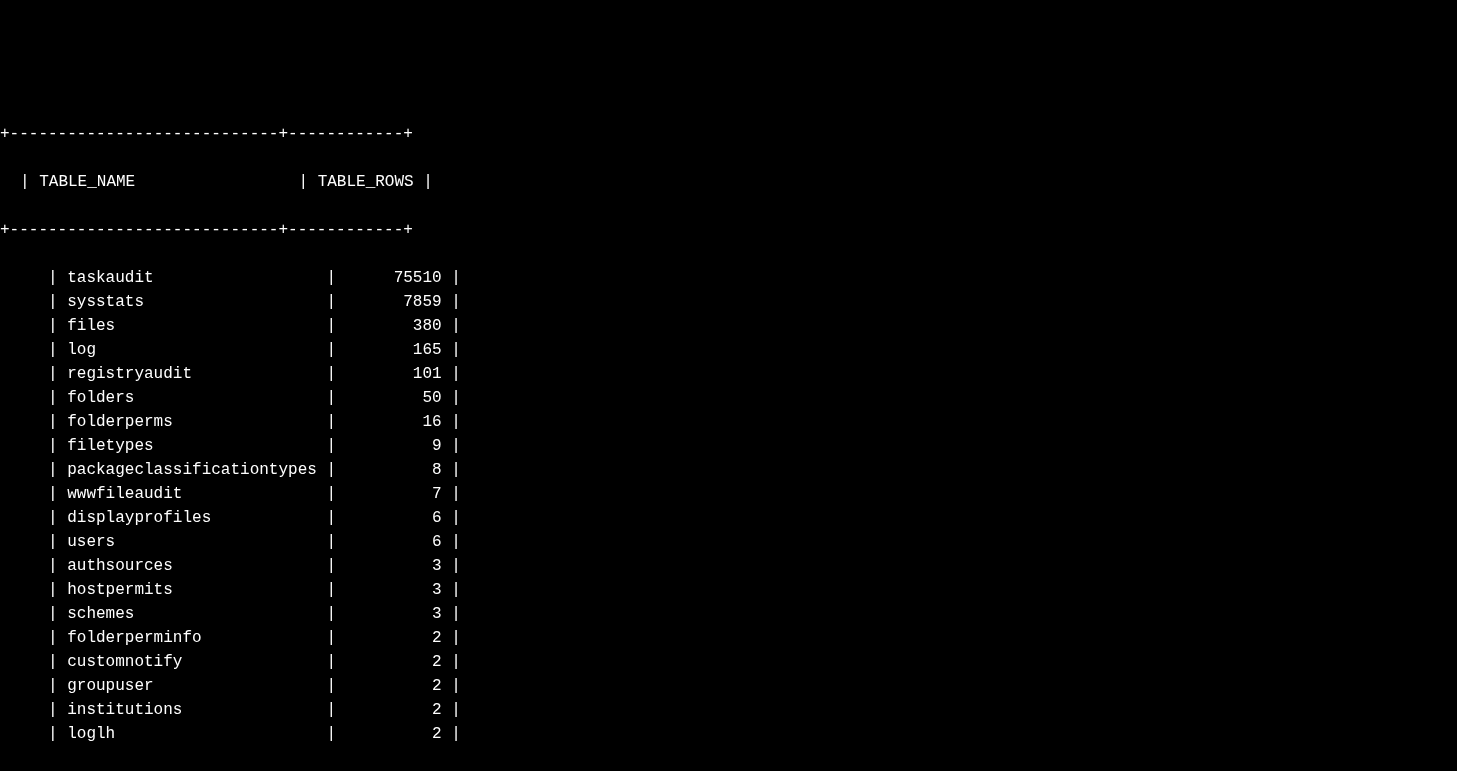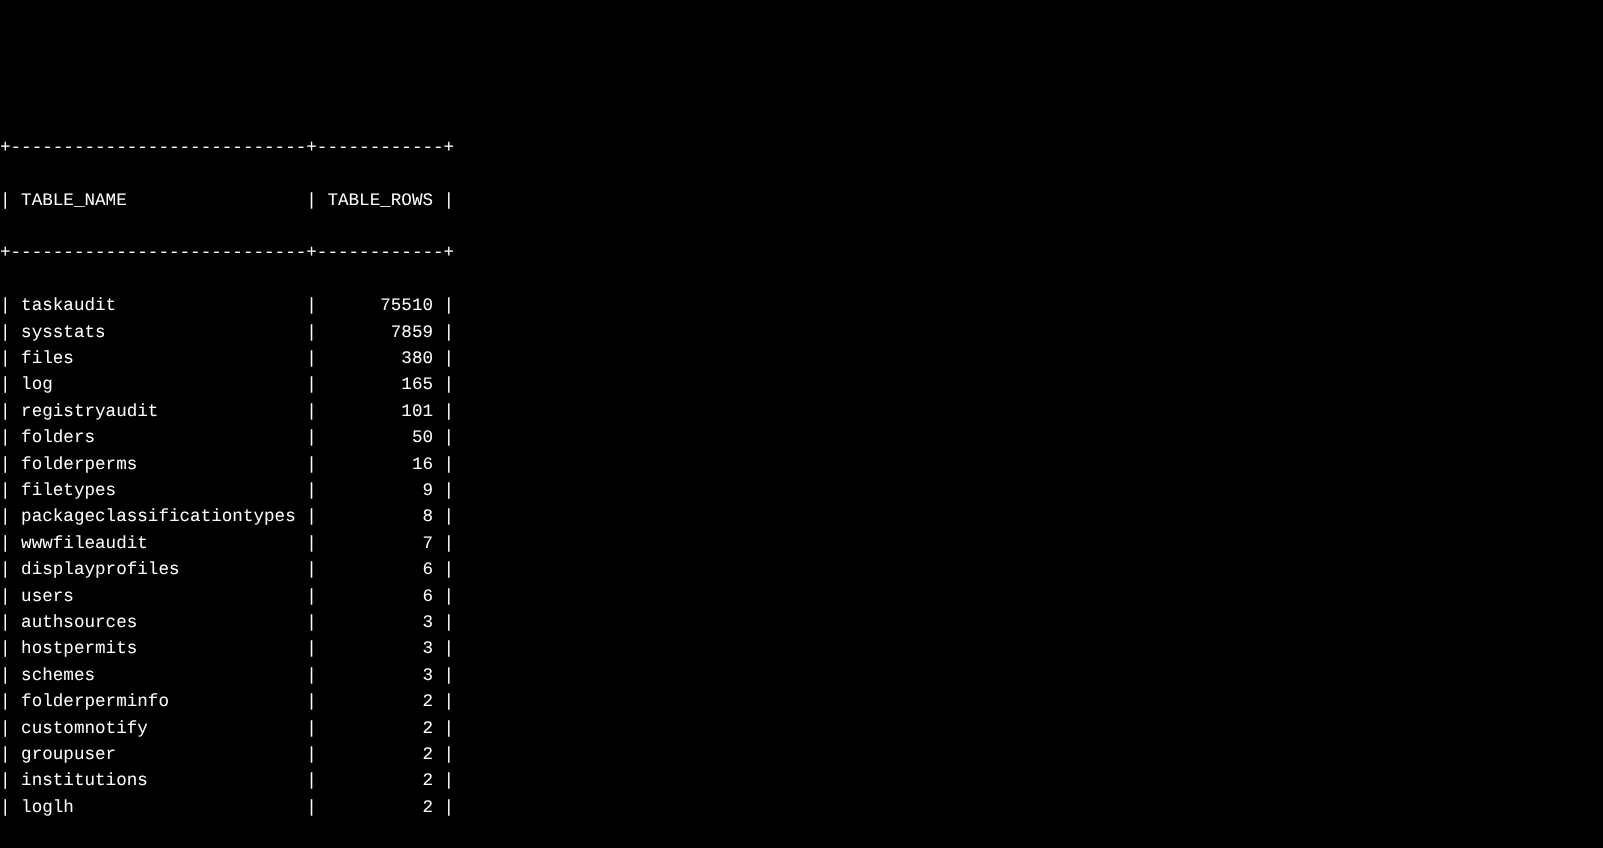--- a/index.html
+++ b/index.html
@@ -21,23 +21,25 @@
       padding: 2px 0;
     }
     .prompt-line {
       white-space: pre;
     }
     .border-line {
       white-space: pre;
     }
     .header-row {
       white-space: pre;
+      padding-left: 20px;
     }
     .data-row {
       white-space: pre;
+      padding-left: 48px;
     }
   </style>
 </head>
 <body>
 
 
 
 <div class="terminal">
 <div class="border-line" id="border-top">+----------------------------+------------+</div>
 <div class="header-row" id="header-row">| TABLE_NAME                 | TABLE_ROWS |</div>

